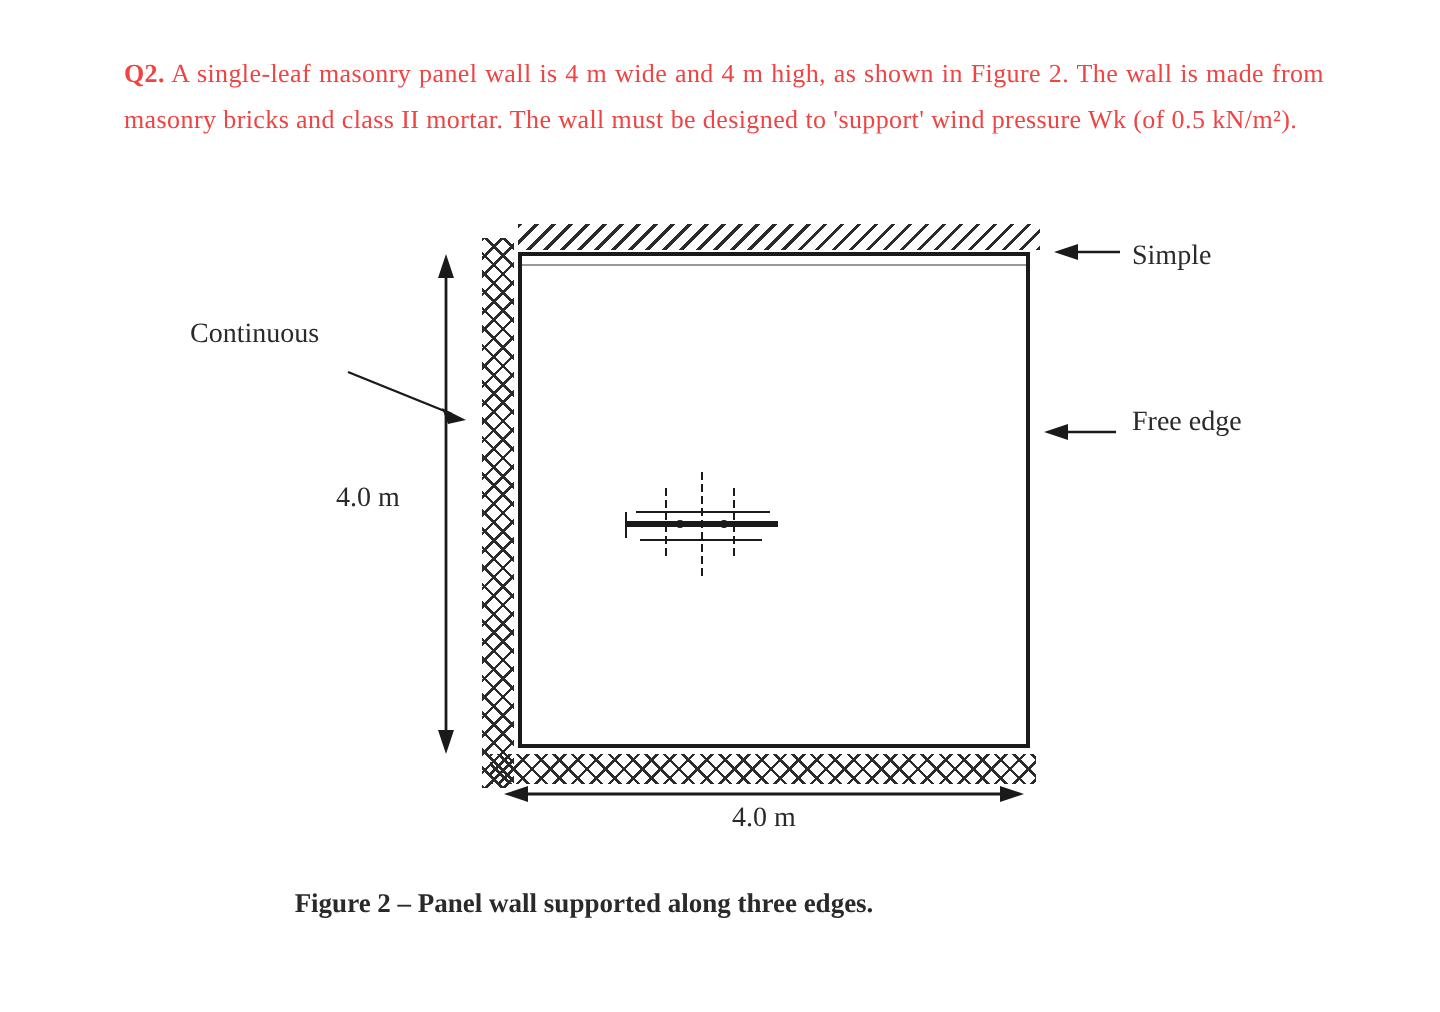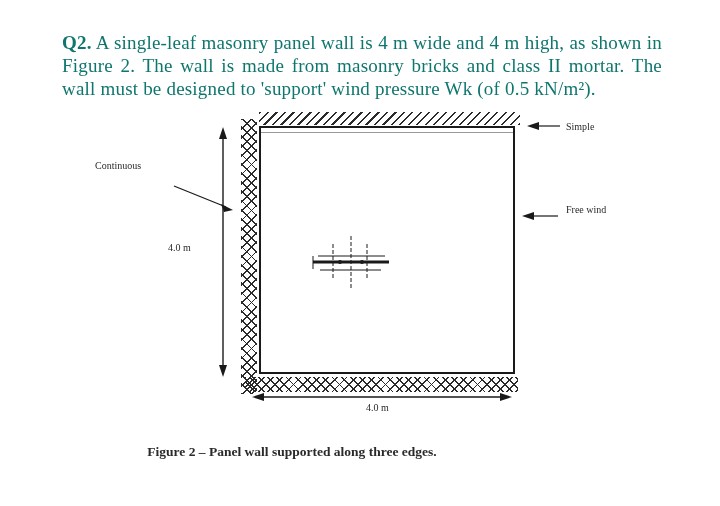--- a/index.html
+++ b/index.html
@@ -6,22 +6,22 @@
   body{
     width:720px;height:506px;background:#ffffff;
     font-family:"Liberation Serif","DejaVu Serif",serif;
     color:#222;
   }
   .page{position:relative;width:720px;height:506px;background:#fff;overflow:hidden;}
 
   
   .question{
     position:absolute;left:62px;top:12px;width:600px;
-    font-size:19px;line-height:23px;text-align:justify;
-    color:#0f766e;letter-spacing:.2px;
+    font-size:13px;line-height:23px;text-align:justify;
+    color:#ef4444;letter-spacing:.2px;
   }
   .question strong{font-weight:bold;}
 
   
   .wall{
     position:absolute;left:259px;top:126px;width:252px;height:244px;
     border:2px solid #1a1a1a;background:#fff;
   }
   .wall .inner-line{
     position:absolute;left:0;right:0;top:4px;height:1px;background:#999;
@@ -35,21 +35,21 @@
   .hatch-cross{
     background:
       repeating-linear-gradient(45deg,#2b2b2b 0 1.3px,transparent 1.3px 6.5px),
       repeating-linear-gradient(135deg,#2b2b2b 0 1.3px,transparent 1.3px 6.5px);
   }
   .hatch-left{position:absolute;left:241px;top:119px;width:16px;height:275px;}
   .hatch-bottom{position:absolute;left:245px;top:377px;width:273px;height:15px;}
 
   
   .fig-label{
-    position:absolute;font-size:10px;color:#2a2a2a;white-space:nowrap;
+    position:absolute;font-size:14px;color:#2a2a2a;white-space:nowrap;
   }
   #lbl-continuous{left:95px;top:160px;}
   #lbl-simple{left:566px;top:121px;}
   #lbl-free-edge{left:566px;top:204px;}
   #lbl-vdim{left:168px;top:242px;}
   #lbl-hdim{left:366px;top:402px;}
 
   
   .caption{
     position:absolute;left:0;top:444px;width:584px;
@@ -115,19 +115,19 @@
         <line x1="351" y1="236" x2="351" y2="288" stroke-dasharray="4,2"></line>
         <line x1="367" y1="244" x2="367" y2="280" stroke-dasharray="4,2"></line>
         <line x1="313" y1="256" x2="313" y2="269"></line>
         <circle cx="340" cy="262" r="2" fill="#1a1a1a"></circle>
         <circle cx="362" cy="262" r="2" fill="#1a1a1a"></circle>
       </g>
     </svg>
 
     <div class="fig-label" id="lbl-continuous">Continuous</div>
     <div class="fig-label" id="lbl-simple">Simple</div>
-    <div class="fig-label" id="lbl-free-edge">Free wind</div>
+    <div class="fig-label" id="lbl-free-edge">Free edge</div>
     <div class="fig-label" id="lbl-vdim">4.0 m</div>
     <div class="fig-label" id="lbl-hdim">4.0 m</div>
   </div>
 
   <div class="caption">Figure 2 – Panel wall supported along three edges.</div>
 </div>
 
 </body></html>

